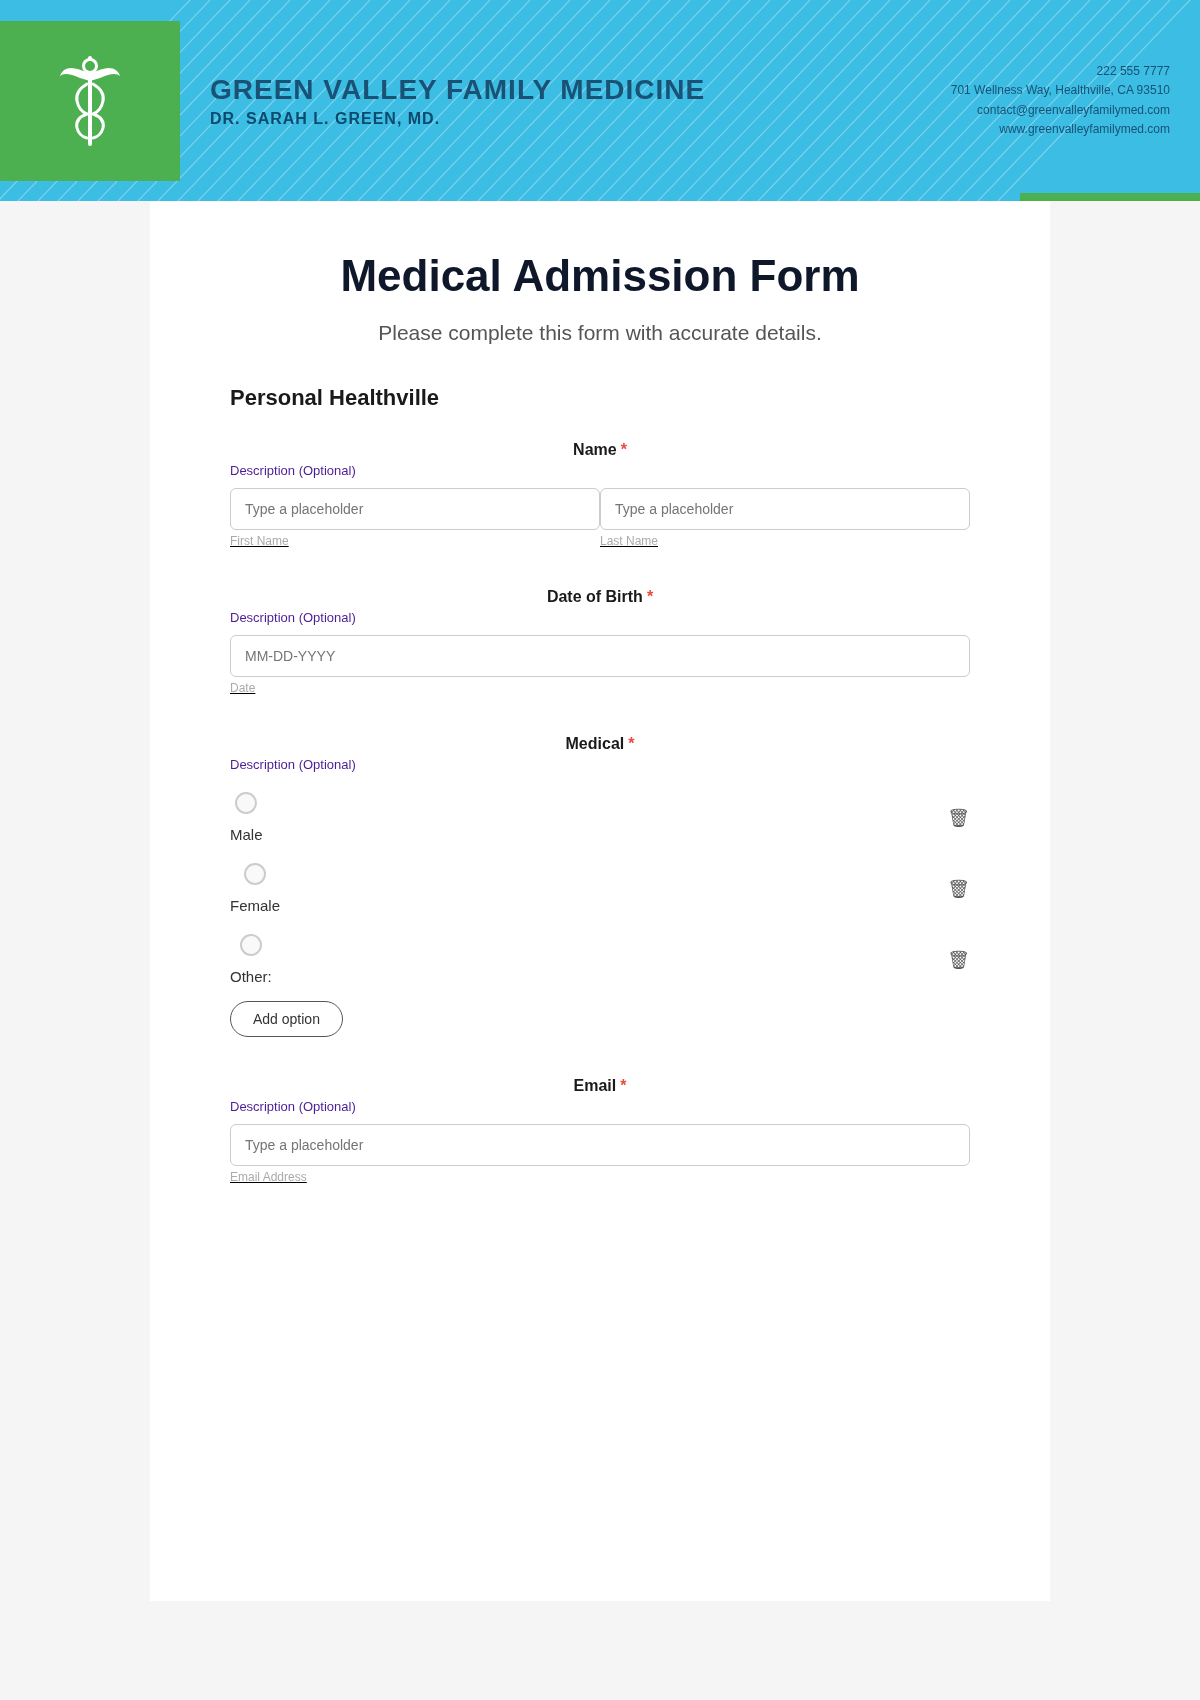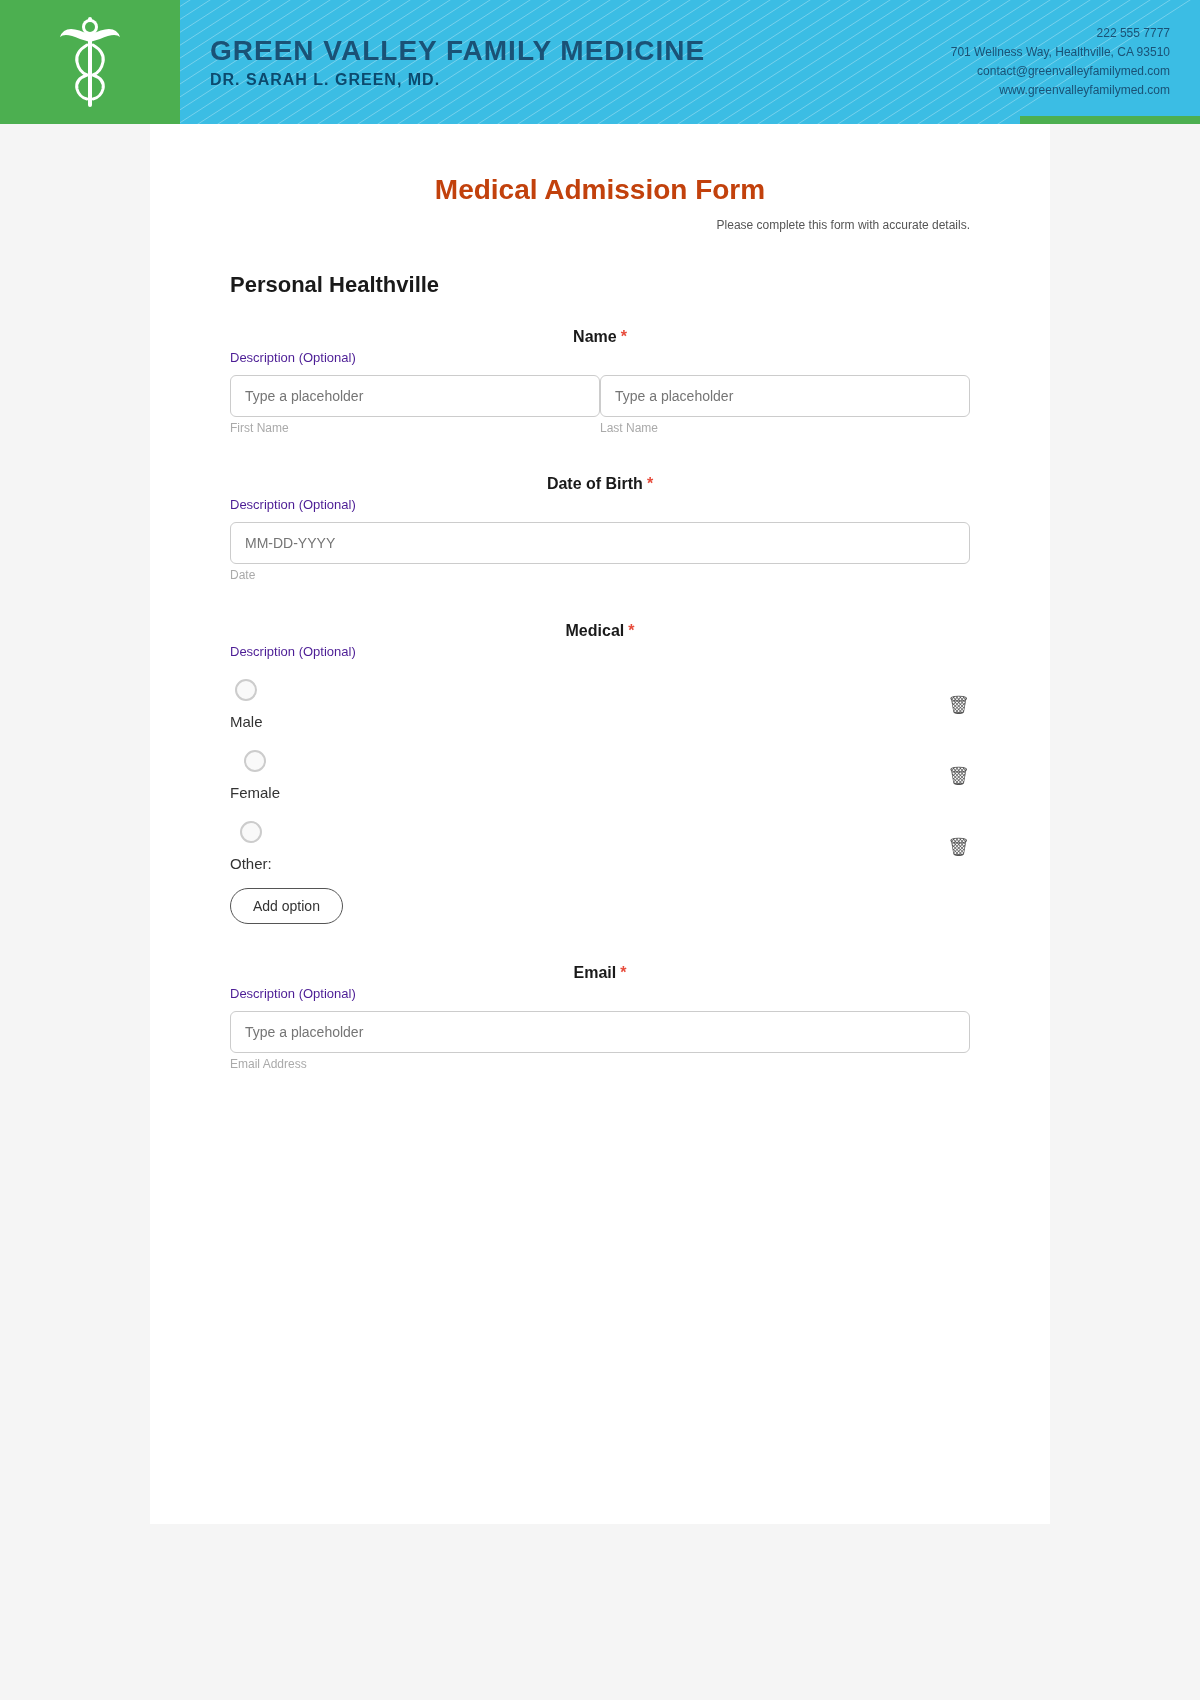--- a/index.html
+++ b/index.html
@@ -7,21 +7,21 @@
       font-family: Arial, sans-serif;
       background: #f5f5f5;
       min-height: 1700px;
       width: 1200px;
     }
 
     
     .header {
       position: relative;
       background: #3bbde4;
-      height: 124px;
+      height: 201px;
       overflow: hidden;
       display: flex;
       align-items: center;
     }
     .header-wave-bg {
       position: absolute;
       top: 0; left: 0; right: 0; bottom: 0;
       overflow: hidden;
     }
     .header-wave-bg svg {
@@ -88,30 +88,30 @@
     
     .content {
       background: #ffffff;
       max-width: 900px;
       margin: 0 auto;
       padding: 50px 80px 80px 80px;
       min-height: 1400px;
     }
 
     .form-title {
-      font-size: 28px;
+      font-size: 44px;
       font-weight: 700;
       text-align: center;
-      color: #c2410c;
-      margin-bottom: 12px;
+      color: #0f172a;
+      margin-bottom: 20px;
     }
     .form-subtitle {
-      text-align: right;
+      text-align: center;
       color: #555;
-      font-size: 12px;
+      font-size: 21px;
       margin-bottom: 40px;
     }
 
     .section-title {
       font-size: 22px;
       font-weight: 700;
       color: #1a1a1a;
       margin-bottom: 30px;
       border-bottom: none;
     }
@@ -133,20 +133,21 @@
     }
     .field-description {
       font-size: 13px;
       color: #4c1d95;
       margin-bottom: 10px;
     }
 
     
     .input-row {
       display: flex;
+      text-decoration: underline;
     }
     .input-wrapper {
       flex: 1;
     }
     .form-input {
       width: 100%;
       padding: 12px 14px;
       border: 1px solid #ccc;
       border-radius: 6px;
       font-size: 14px;

